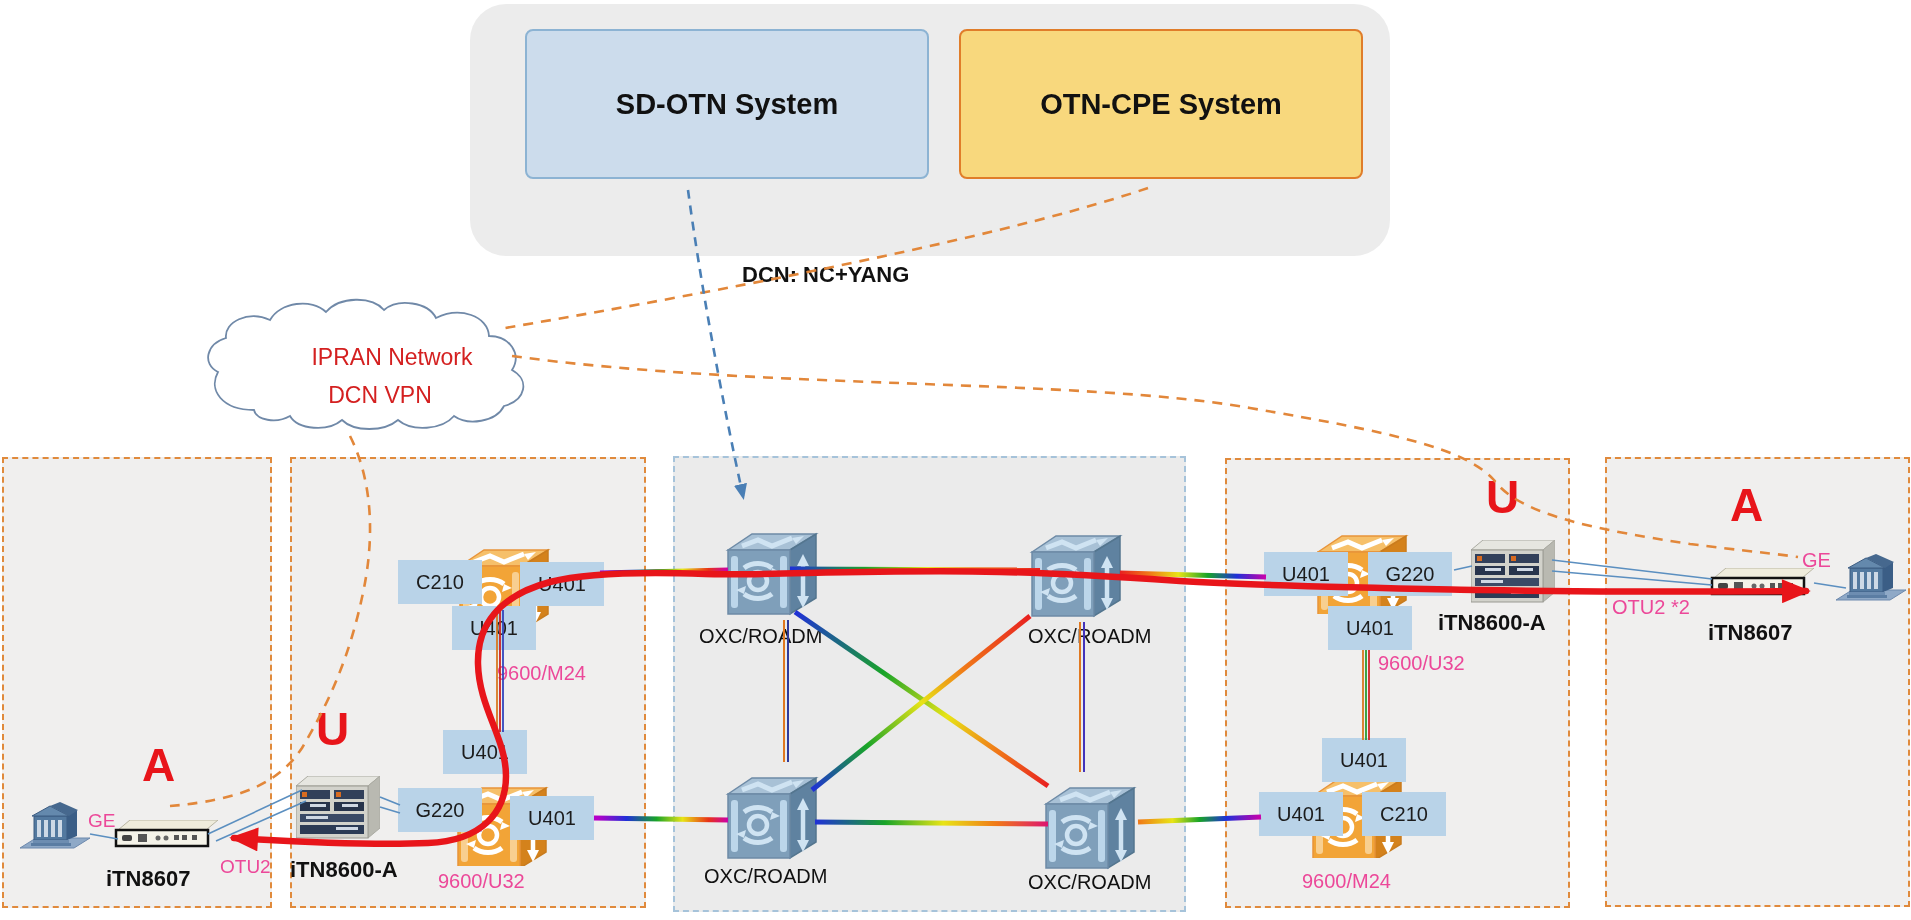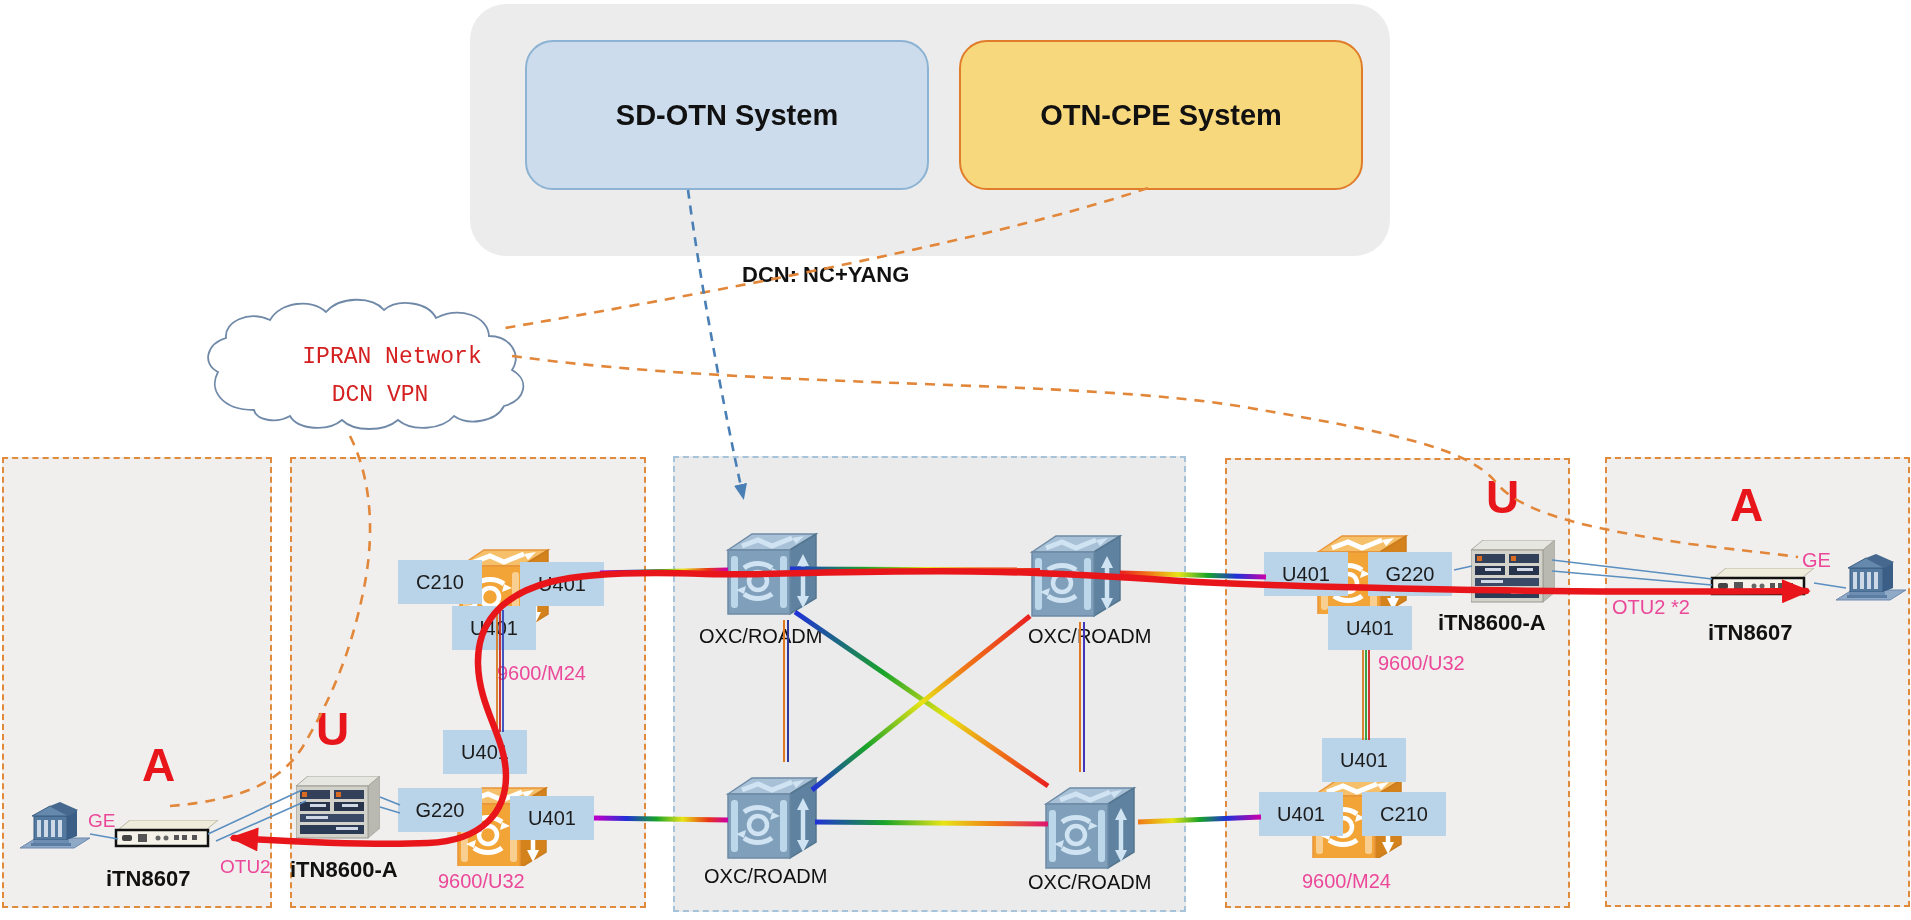--- a/index.html
+++ b/index.html
@@ -1,20 +1,20 @@
 <!DOCTYPE html>
 <html><head>
 <meta charset="utf-8">
 <style>
   html,body{margin:0;padding:0;background:#fff;font-family:"Liberation Sans",sans-serif;}
   .canvas{position:relative;width:1911px;height:920px;background:#fff;overflow:hidden;}
   .abs{position:absolute;}
   
   .hdr-panel{left:470px;top:4px;width:920px;height:252px;background:#ececec;border-radius:36px;}
-  .sysbox{top:40px;height:146px;width:400px;border-radius:28px;display:flex;align-items:center;justify-content:center;
+  .sysbox{top:29px;height:146px;width:400px;border-radius:8px;display:flex;align-items:center;justify-content:center;
           font-size:29px;font-weight:bold;color:#111;}
   .sysbox.sd{left:525px;background:#ccdcec;border:2px solid #8cb3d3;}
   .sysbox.cpe{left:959px;background:#f8d87d;border:2px solid #e07d2a;text-align:center;}
   .dcn-label{left:742px;top:262px;width:280px;font-size:22px;font-weight:bold;color:#111;}
   
   .sitebox{border:2px dashed #e08a3c;background:#f0efee;}
   .corebox{border:2px dashed #a6c3da;background:#ebebeb;}
   
   .cloud-txt{width:100%;text-align:center;color:#d42020;font-size:23px;font-weight:500;}
   
@@ -39,21 +39,21 @@
     <span>OTN-CPE System</span>
   </div>
   <div class="abs dcn-label">DCN: NC+YANG</div>
 
   <div class="abs sitebox" style="left:2px;top:457px;width:266px;height:447px;"></div>
   <div class="abs sitebox" style="left:290px;top:457px;width:352px;height:447px;"></div>
   <div class="abs corebox" style="left:673px;top:456px;width:509px;height:452px;"></div>
   <div class="abs sitebox" style="left:1225px;top:458px;width:341px;height:446px;"></div>
   <div class="abs sitebox" style="left:1605px;top:457px;width:301px;height:446px;"></div>
 
-  <div class="abs" style="left:192px;top:298px;width:400px;height:152px;font-family:Liberation Mono, monospace;">
+  <div class="abs" style="left:192px;top:298px;width:400px;height:152px;">
     <svg width="400" height="152" viewBox="0 0 400 152">
       <path d="M 62,112 C 30,112 16,92 26,74 C 10,66 14,46 34,40 C 32,24 56,12 78,22
                C 88,4 120,0 134,14 C 148,-2 180,-2 192,12 C 206,0 236,4 244,20
                C 268,8 296,18 297,38 C 318,38 330,56 320,72 C 338,82 334,102 312,108
                C 304,124 276,128 262,118 C 250,132 220,134 206,122 C 192,134 162,134 150,122
                C 136,134 106,132 98,118 C 84,126 64,122 62,112 Z" fill="#ffffff" stroke="#7089a8" stroke-width="1.8"></path>
     </svg>
     <div class="abs cloud-txt" style="top:46px;">IPRAN Network</div>
     <div class="abs cloud-txt" style="top:84px;left:-12px;">DCN VPN</div>
   </div>

